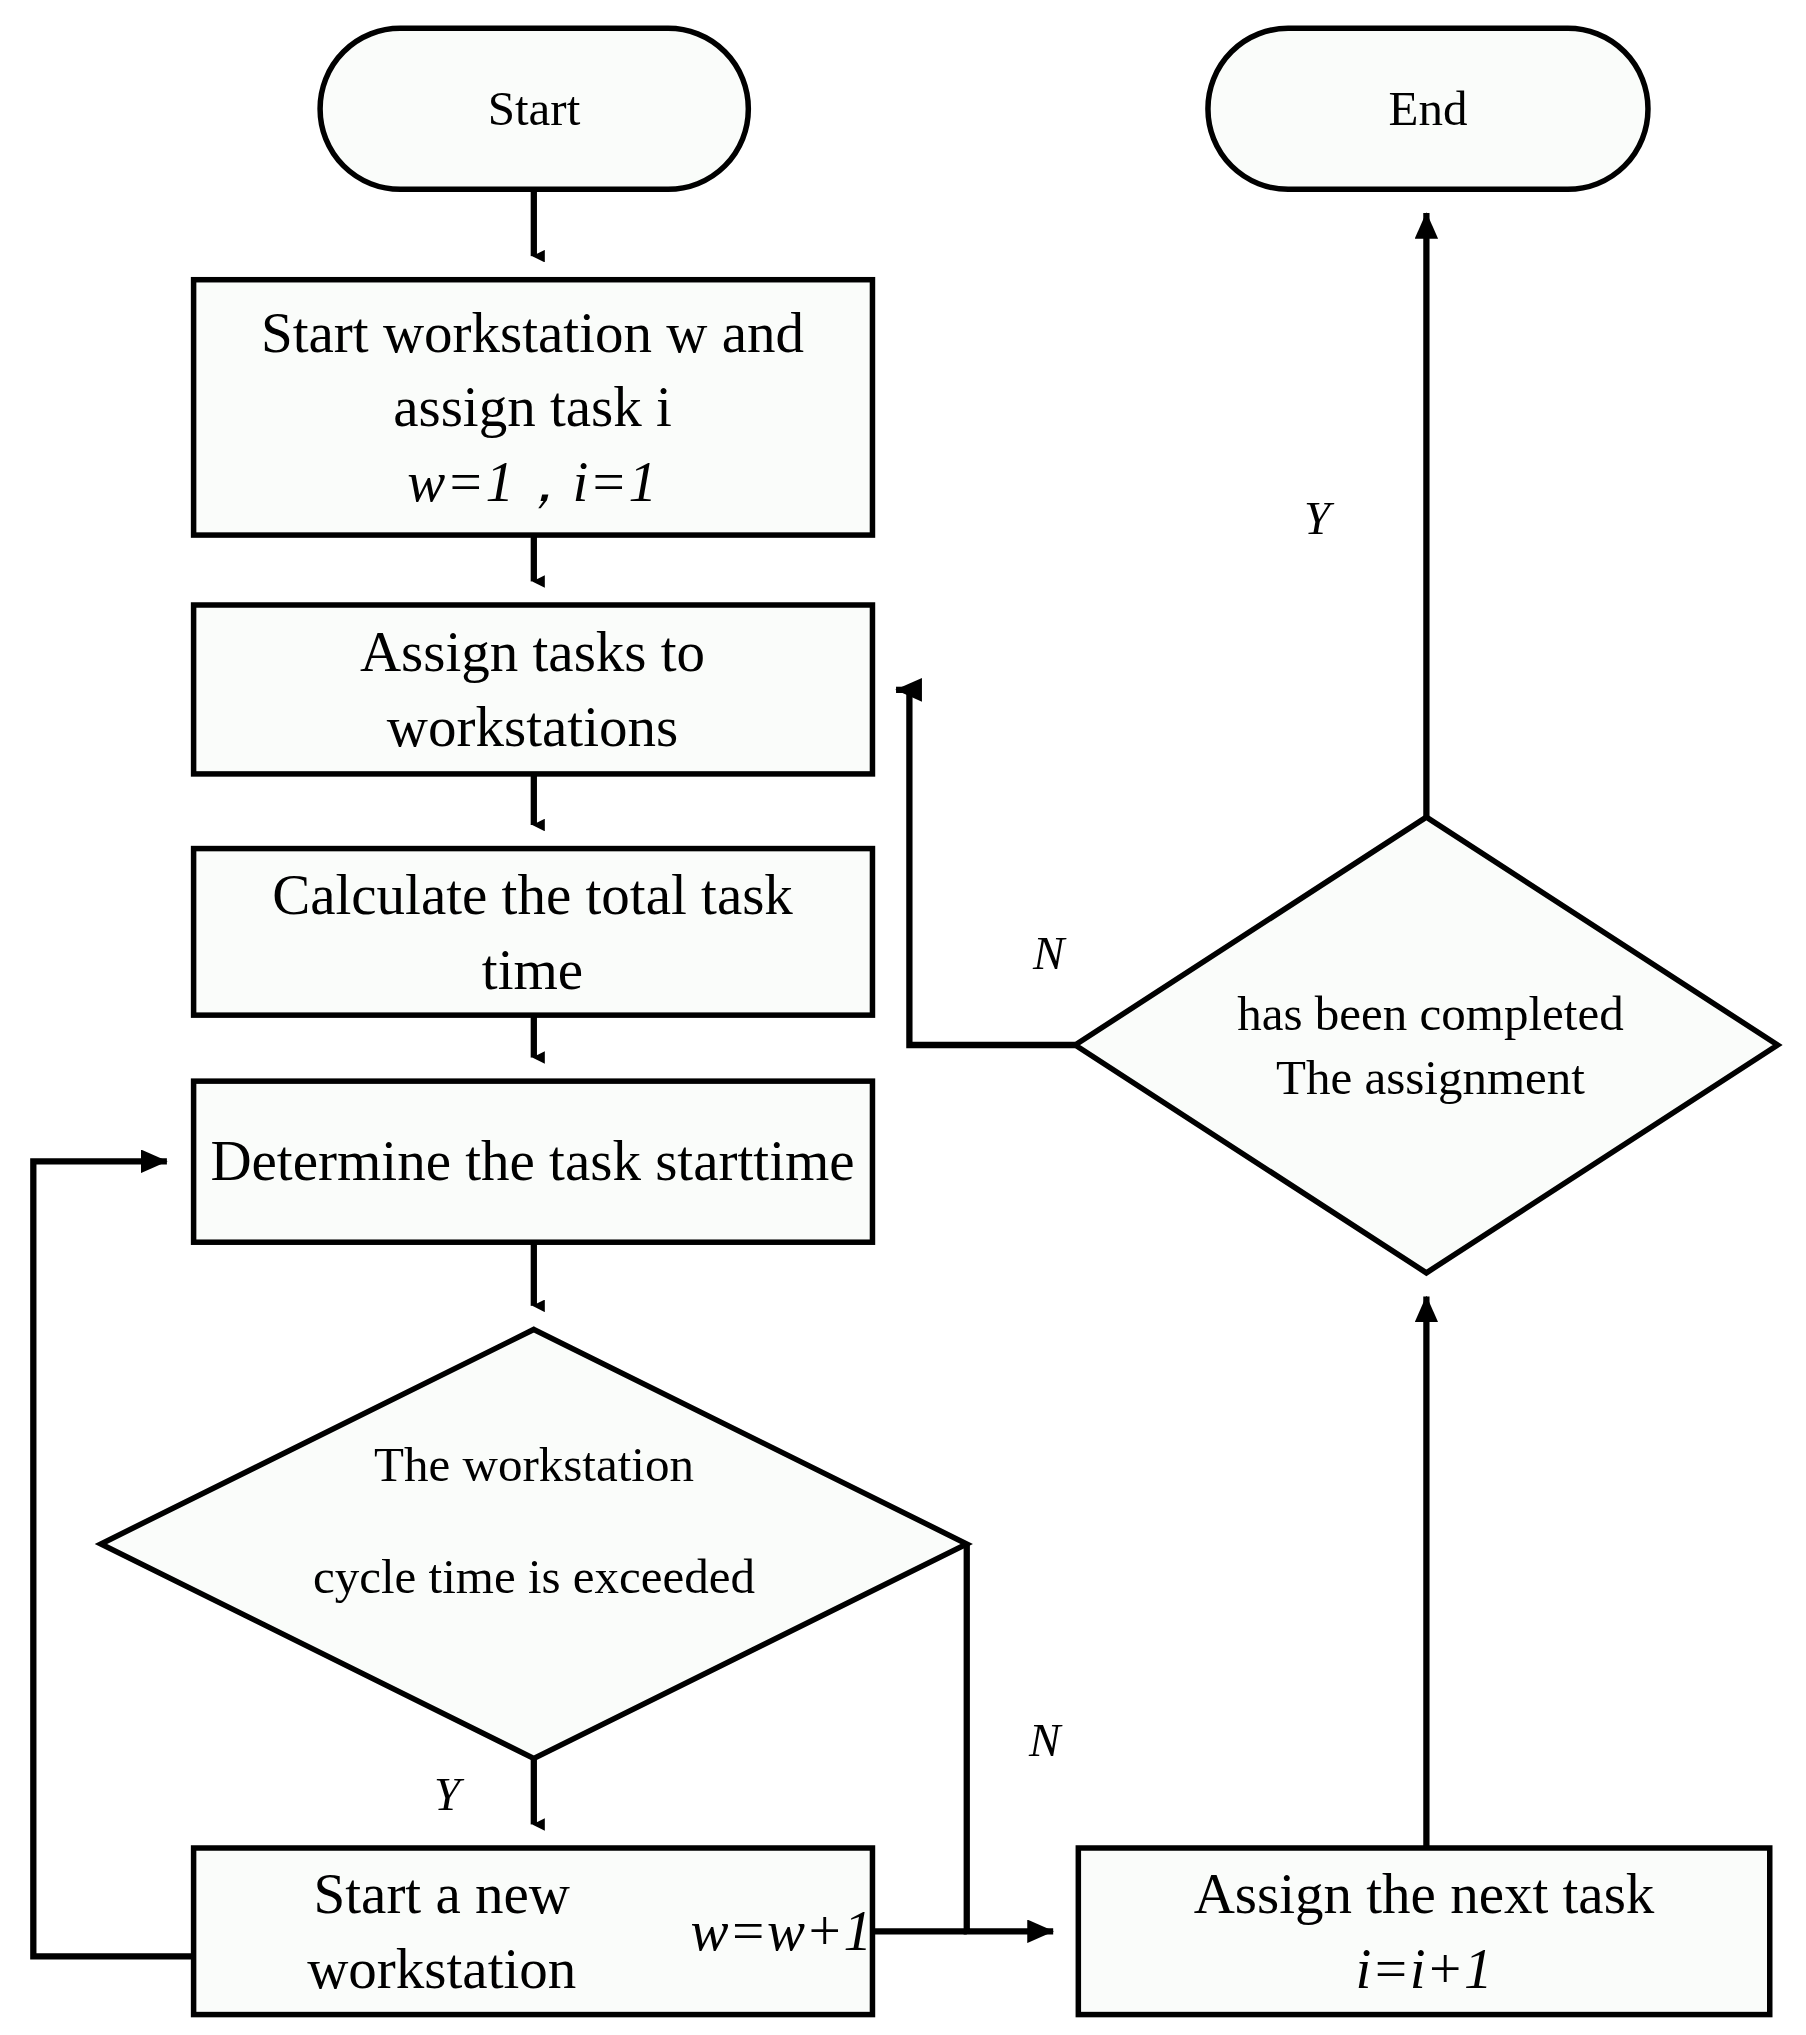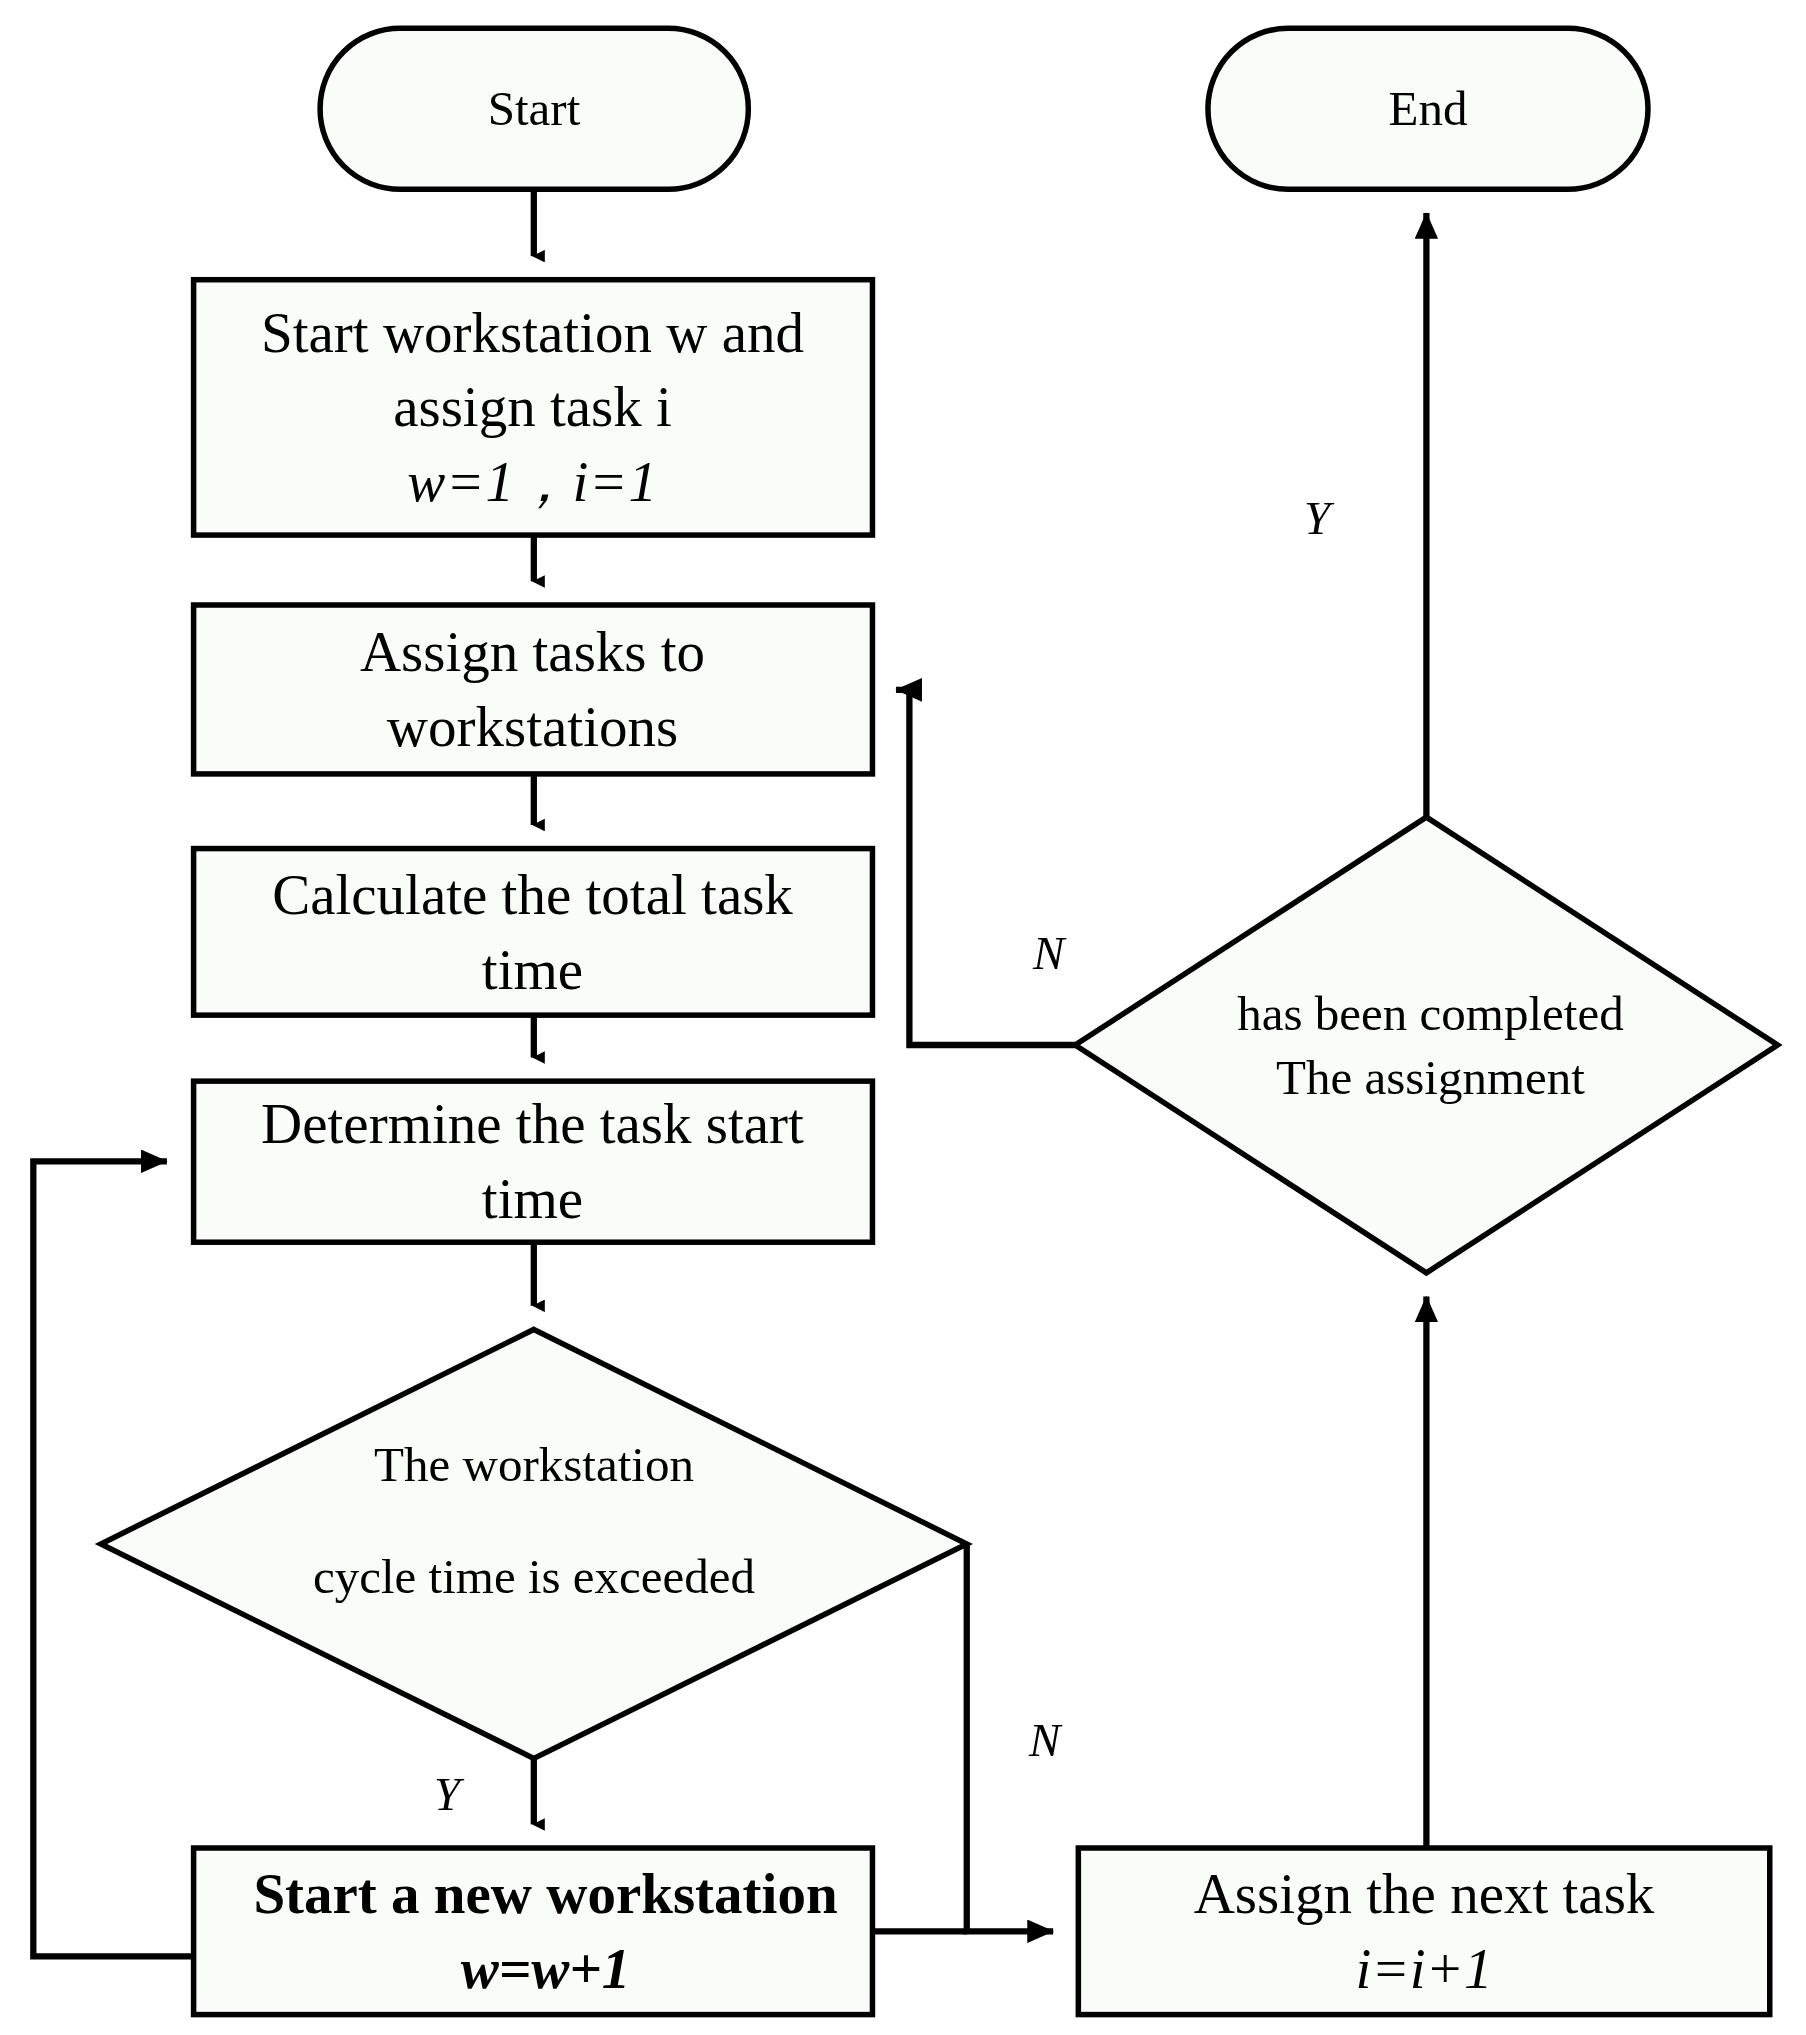--- a/index.html
+++ b/index.html
@@ -114,36 +114,36 @@
   <div class="node-text process-text" style="left:193px;top:605px;width:679px;height:169px;flex-direction:column;">
     <span>Assign tasks to</span>
     <span>workstations</span>
   </div>
 
   <div class="node-text process-text" style="left:193px;top:849px;width:679px;height:167px;flex-direction:column;">
     <span>Calculate the total task</span>
     <span>time</span>
   </div>
 
-  <div class="node-text process-text" style="left:193px;top:1081px;width:679px;height:161px;flex-direction:column;">
+  <div class="node-text process-text" style="left:193px;top:1081px;width:679px;height:161px;flex-direction:row;">
     <span>Determine the task start</span>
     <span>time</span>
   </div>
 
   <div class="node-text decision-text" style="left:141px;top:1438px;width:786px;height:165px;flex-direction:column;gap:48px;">
     <span>The workstation</span>
     <span>cycle time is exceeded</span>
   </div>
 
   <div class="node-text decision-text" style="left:1116px;top:963px;width:629px;height:165px;flex-direction:column;">
     <span>has been completed</span>
     <span>The assignment</span>
   </div>
 
-  <div class="node-text process-text" style="left:206px;top:1848px;width:679px;height:167px;flex-direction:column;font-weight:bold;">
+  <div class="node-text process-text" style="left:193px;top:1848px;width:679px;height:167px;flex-direction:row;">
     <span>Start a new workstation</span>
     <span style="font-style:italic;">w=w+1</span>
   </div>
 
   <div class="node-text process-text" style="left:1078px;top:1848px;width:692px;height:167px;flex-direction:column;">
     <span>Assign the next task</span>
     <span style="font-style:italic;">i=i+1</span>
   </div>
 
   <div class="edge-label" style="left:1304px;top:491px;">

